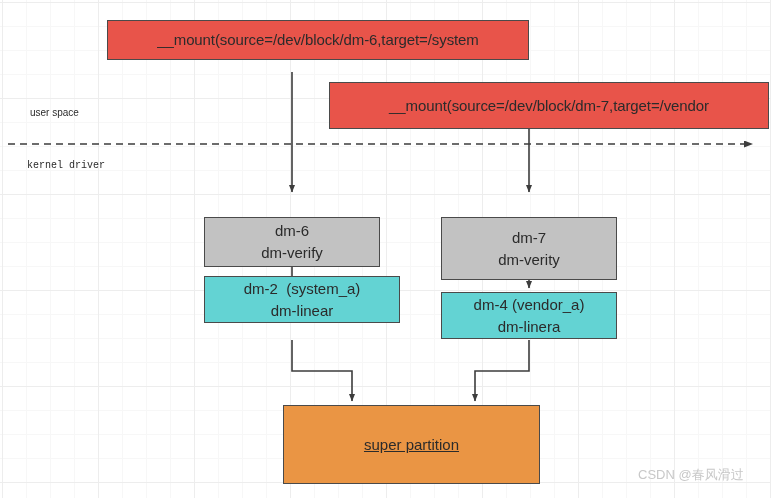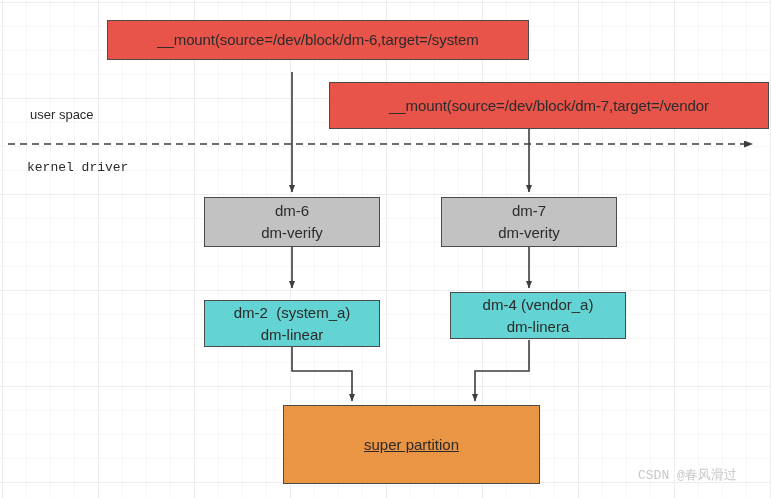--- a/index.html
+++ b/index.html
@@ -32,37 +32,36 @@
     flex-direction: column;
     align-items: center;
     justify-content: center;
     color: #2b2b2b;
     font-size: 15px;
     line-height: 1.45;
     text-align: center;
     white-space: pre;
   }
   .node.red   { background: #e8544a; }
-  .node.gray  { background: #c2c2c2; }
+  .node.gray  { background: #c2c2c2; margin-top: 20px; }
   .node.teal  { background: #63d3d3; }
   .node.orange{ background: #ea9544; text-decoration: underline; }
   .node .line2 { }
   .mount-box { font-size: 15px; letter-spacing: -0.1px; }
   .band-label {
     position: absolute;
-    font-size: 13px;
+    font-size: 10px;
     color: #2b2b2b;
     white-space: nowrap;
   }
   .watermark {
     position: absolute;
     font-size: 13px;
     color: #c8c8c8;
     white-space: nowrap;
-    font-family: Liberation Mono, monospace;
   }
   svg.overlay {
     position: absolute;
     left: 0;
     top: 0;
     width: 771px;
     height: 498px;
     pointer-events: none;
   }
 </style>
@@ -105,31 +104,31 @@
 
   <div class="node red mount-box" style="left:329px; top:82px; width:440px; height:47px;">
     <span>__mount(source=/dev/block/dm-7,target=/vendor</span>
   </div>
 
   <div class="node gray" style="left:204px; top:197px; width:176px; height:50px;">
     <span>dm-6</span>
     <span class="line2">dm-verify</span>
   </div>
 
-  <div class="node gray" style="left:441px; top:197px; width:176px; height:50px;">
+  <div class="node gray" style="left:441px; top:197px; width:176px; height:63px;">
     <span>dm-7</span>
     <span class="line2">dm-verity</span>
   </div>
 
-  <div class="node teal" style="left:204px; top:300px; width:176px; height:47px;">
+  <div class="node teal" style="left:204px; top:276px; width:196px; height:47px;">
     <span>dm-2  (system_a)</span>
     <span class="line2">dm-linear</span>
   </div>
 
-  <div class="node teal" style="left:450px; top:292px; width:176px; height:47px;">
+  <div class="node teal" style="left:441px; top:292px; width:176px; height:47px;">
     <span>dm-4 (vendor_a)</span>
     <span class="line2">dm-linera</span>
   </div>
 
   <div class="node orange" style="left:283px; top:405px; width:257px; height:79px;">
     <span>super partition</span>
   </div>
 
   <div class="watermark" style="left:638px; top:466px;">CSDN @春风滑过</div>
 

